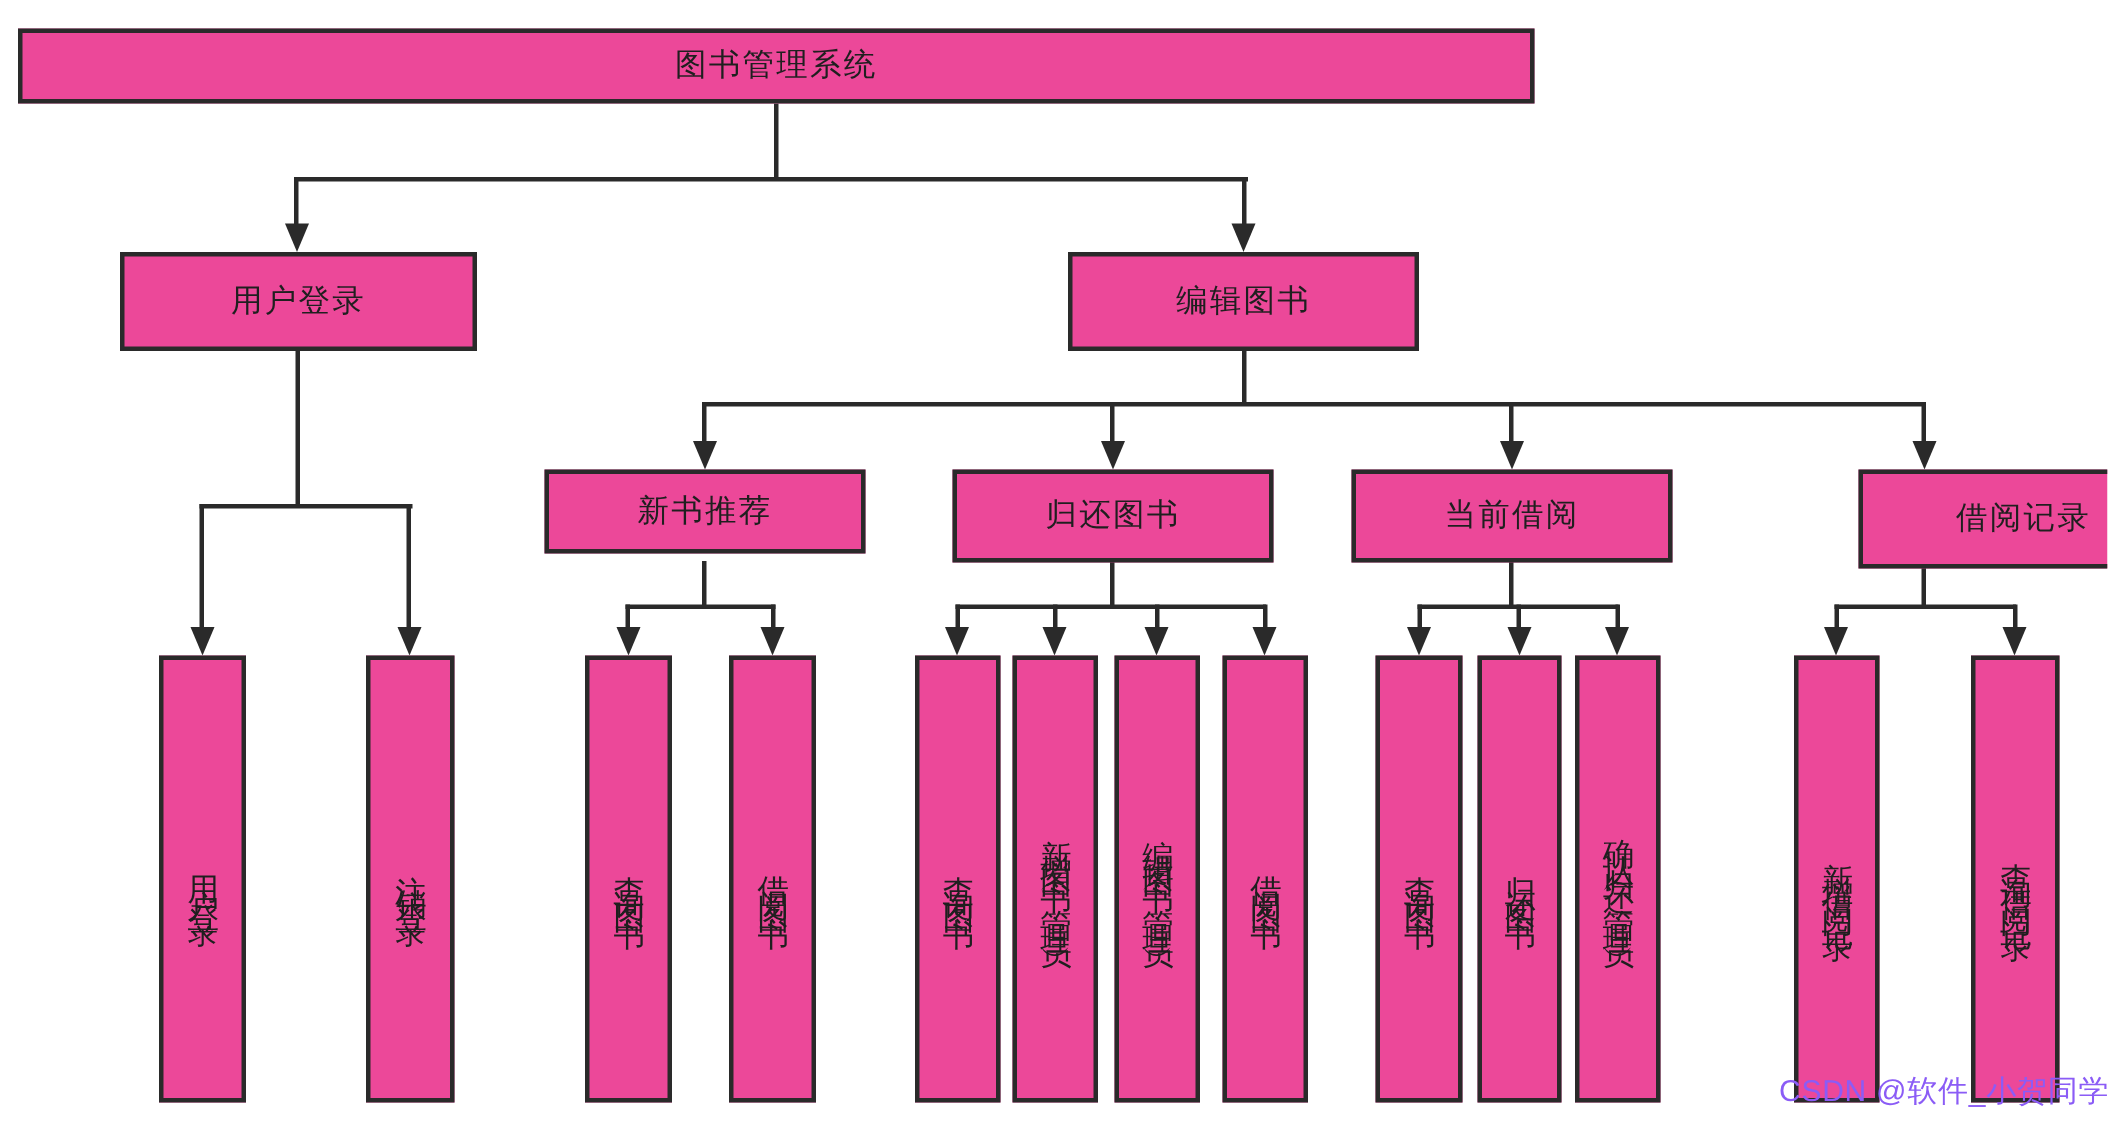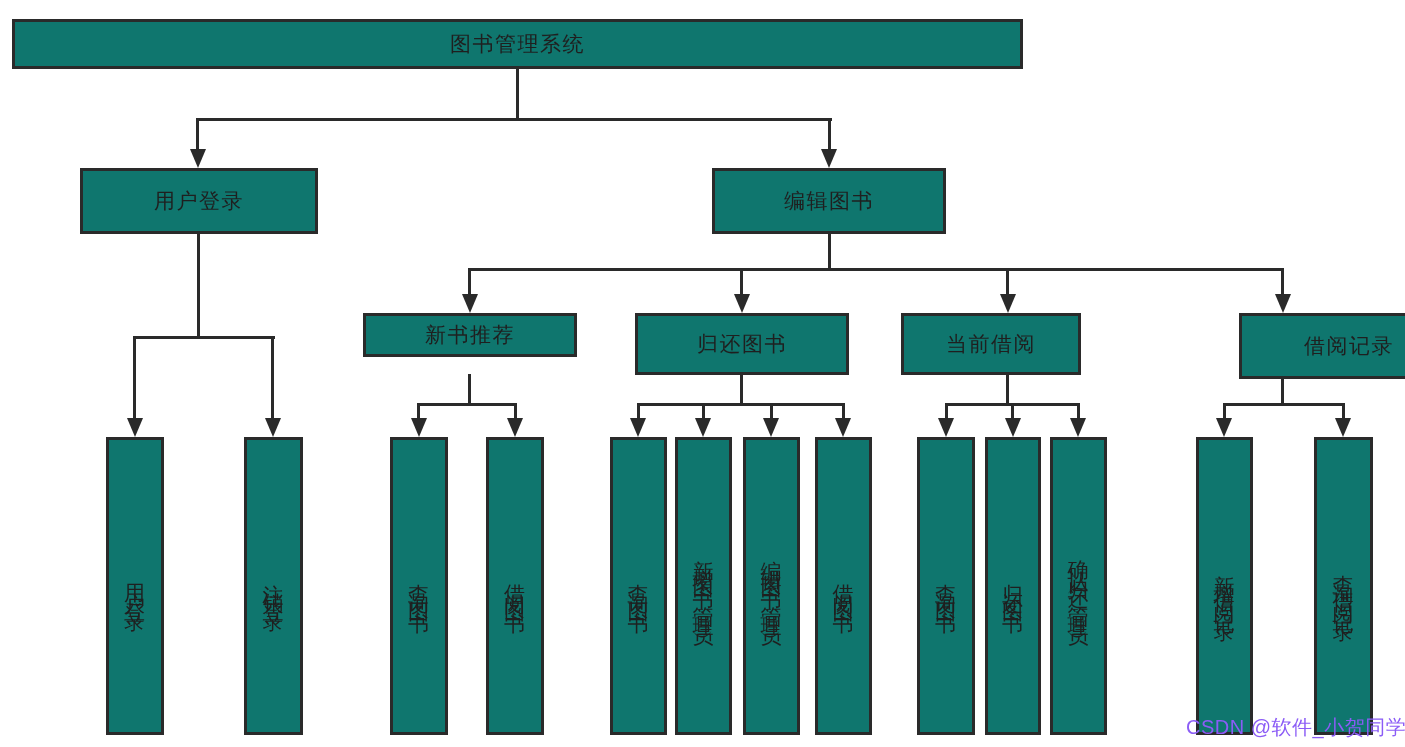--- a/index.html
+++ b/index.html
@@ -3,21 +3,21 @@
 <meta charset="utf-8">
 <style>
   html,body { margin:0; padding:0; background:#ffffff; }
   .stage {
     position:relative; width:1405px; height:747px;
     background:#ffffff; overflow:hidden;
     font-family:"Liberation Sans","DejaVu Sans",sans-serif;
   }
   .box {
     position:absolute; box-sizing:border-box;
-    background:#0f766e; border:3px solid #2a2a2a;
+    background:#ec4899; border:3px solid #2a2a2a;
     display:flex; align-items:center; justify-content:center;
   }
   .lbl {
     font-size:21px; color:#1f1f1f; letter-spacing:1.5px;
     white-space:nowrap; line-height:1.2;
   }
   .leaf .lbl {
     writing-mode:vertical-rl; text-orientation:mixed;
     letter-spacing:0.45em; line-height:1; white-space:normal;
   }
@@ -101,27 +101,27 @@
     <span class="lbl">图书管理系统</span>
   </div>
 
   <div class="box" style="left:80px;top:168px;width:238px;height:66px">
     <span class="lbl">用户登录</span>
   </div>
   <div class="box" style="left:712px;top:168px;width:234px;height:66px">
     <span class="lbl">编辑图书</span>
   </div>
 
-  <div class="box" style="left:363px;top:313px;width:214px;height:44px">
+  <div class="box" style="left:363px;top:313px;width:214px;height:56px">
     <span class="lbl">新书推荐</span>
   </div>
   <div class="box" style="left:635px;top:313px;width:214px;height:62px">
     <span class="lbl">归还图书</span>
   </div>
-  <div class="box" style="left:901px;top:313px;width:180px;height:62px">
+  <div class="box" style="left:901px;top:313px;width:214px;height:62px">
     <span class="lbl">当前借阅</span>
   </div>
   <div class="box" style="left:1239px;top:313px;width:220px;height:66px">
     <span class="lbl">借阅记录</span>
   </div>
 
   <div class="box leaf" style="left:106px;top:437px;width:58px;height:298px">
     <span class="lbl">用户登录</span>
   </div>
   <div class="box leaf" style="left:244px;top:437px;width:59px;height:298px">

